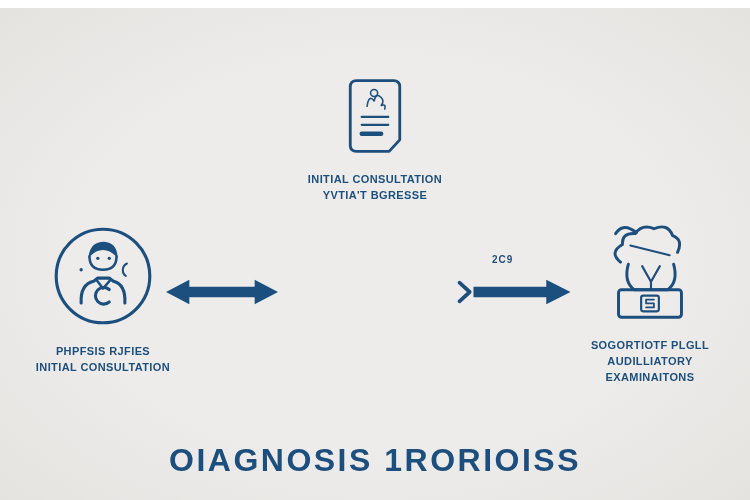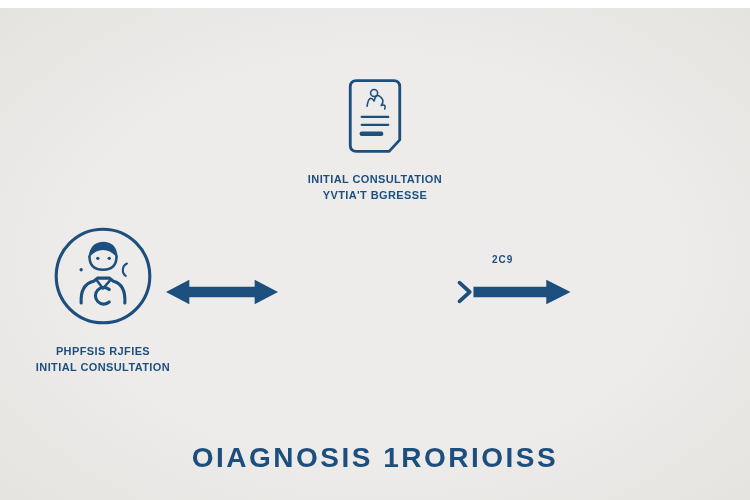--- a/index.html
+++ b/index.html
@@ -55,21 +55,21 @@
   .arrow-label{
     position:absolute;left:492px;top:246px;
     font-size:10px;font-weight:700;letter-spacing:1px;
     color:var(--accent);
   }
   .right-group{left:560px;top:212px;width:180px;}
   .right-group .icon-wrap{margin-bottom:10px;}
   .footer-title{
     position:absolute;left:0;top:434px;width:100%;
     text-align:center;
-    font-size:28px;font-weight:700;letter-spacing:2.5px;
+    font-size:32px;font-weight:700;letter-spacing:2.5px;
     color:var(--accent);
     text-transform:uppercase;
   }
 </style>
 </head>
 <body>
 
 <div class="canvas">
 
   <div class="group top-group">
@@ -116,16 +116,34 @@
   </div>
 
   <div class="arrow-label">2C9</div>
   <span class="group right-arrow icon-wrap">
     <svg width="124" height="28" viewBox="0 0 125 30">
       <path class="stroke" stroke-width="4" d="M3,5 L14,15 L3,25"></path>
       <polygon class="fill" points="18,9.5 96,9.5 96,2 122,15 96,28 96,20.5 18,20.5"></polygon>
     </svg>
   </span>
 
+  <div class="group right-group">
+    <span class="icon-wrap">
+      <svg width="118" height="104" viewBox="0 0 120 104">
+        <path class="stroke" stroke-width="3" d="M30,42 q-12,-10 2,-18 q-1,-12 13,-11 q7,-10 19,-5 q14,-6 19,7 q11,4 5,17"></path>
+        <path class="stroke" stroke-width="3" d="M46,12 q-13,-11 -21,1"></path>
+        <line class="stroke" stroke-width="2" x1="40" y1="25" x2="80" y2="35"></line>
+        <path class="stroke" stroke-width="3" d="M38,44 q-5,18 6,26 h34 q11,-8 6,-26"></path>
+        <path class="stroke" stroke-width="2.2" d="M52,46 l9,16 l9,-16"></path>
+        <line class="stroke" stroke-width="2.2" x1="61" y1="62" x2="61" y2="70"></line>
+        <rect class="stroke" stroke-width="3" x="28" y="70" width="64" height="28" rx="3"></rect>
+        <rect class="stroke" stroke-width="2.2" x="51" y="76" width="18" height="16" rx="2"></rect>
+        <path class="stroke" stroke-width="1.8" d="M64,80 h-8 v4 h8 v4 h-8"></path>
+      </svg>
+    </span>
+    <div class="caption">SOGORTIOTF PLGLL</div>
+    <div class="caption">AUDILLIATORY</div>
+    <div class="caption">EXAMINAITONS</div>
+  </div>
 
   <div class="footer-title">OIAGNOSIS 1RORIOISS</div>
 
 </div>
 
 </body></html>

